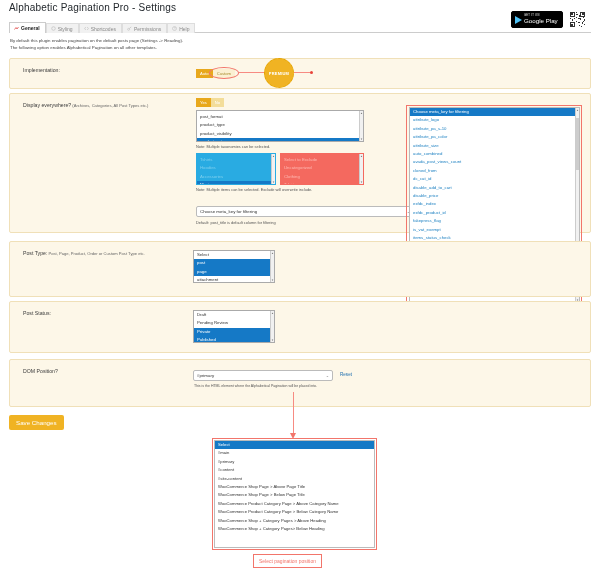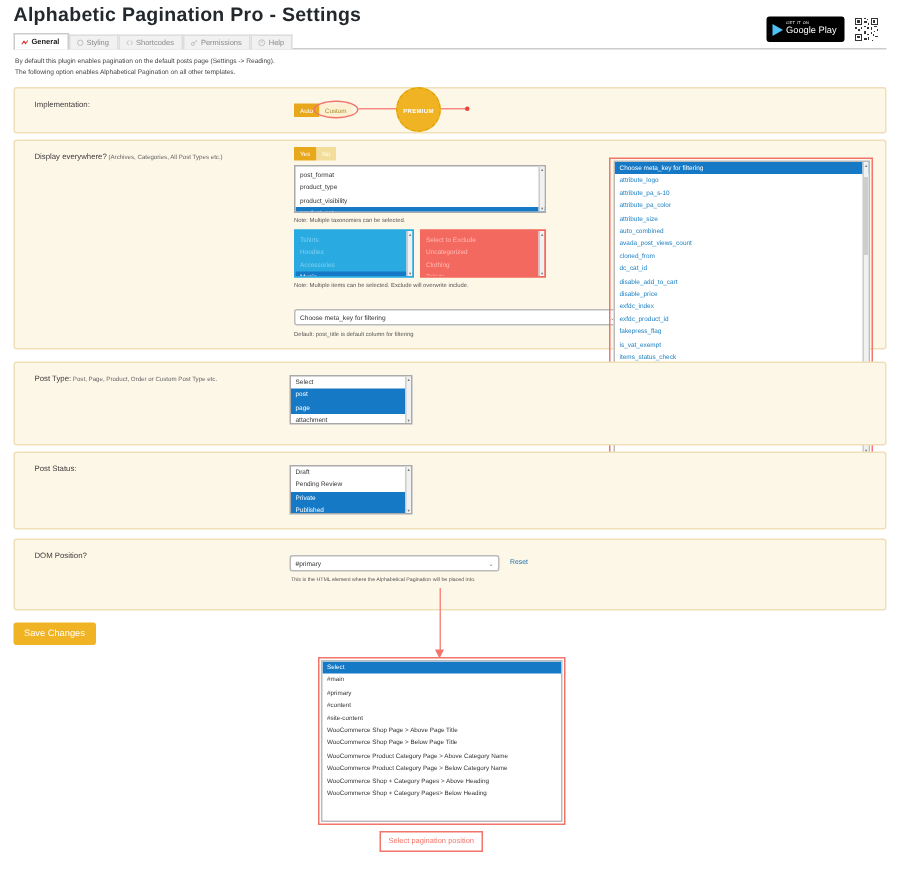--- a/index.html
+++ b/index.html
@@ -10,21 +10,21 @@
     font-family:"Liberation Sans", sans-serif;
     font-size:5px;
     color:#23282d;
     position:relative;
     overflow:hidden;
   }
 
   
   #page-title {
     position:absolute; left:9px; top:2px;
-    font-size:13px; font-weight:700; color:#23282d;
+    font-size:10px; font-weight:400; color:#23282d;
     letter-spacing:.2px;
   }
 
   #tabbar {
     position:absolute; left:9px; top:22px;
     display:flex; align-items:flex-end; gap:0px;
     border-bottom:1px solid #ccc; width:582px; height:11px;
   }
   .tab {
     display:flex; align-items:center; gap:2px;

